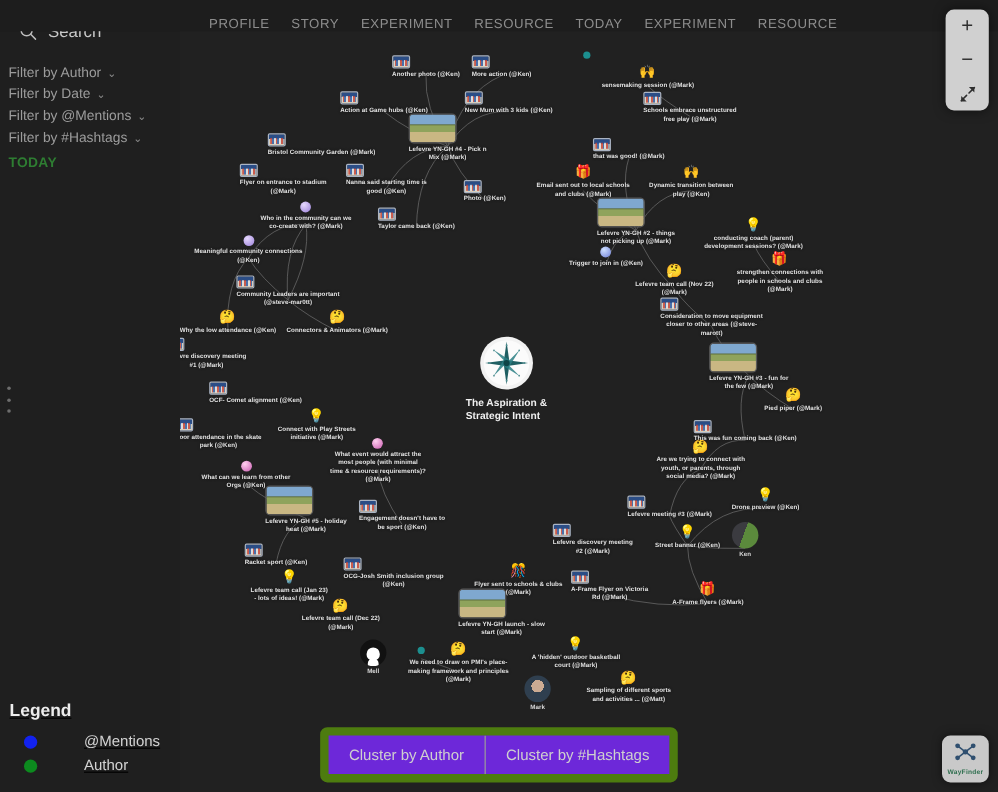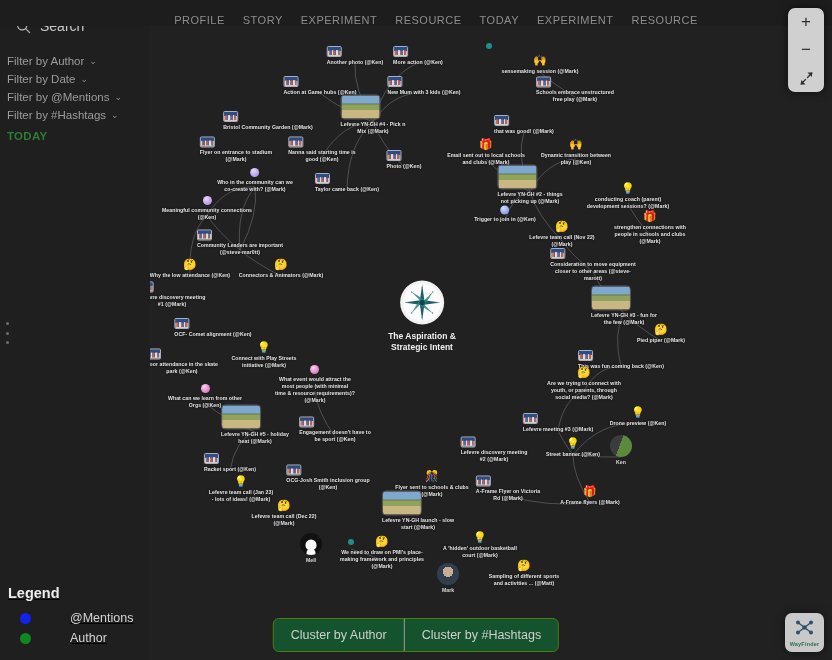--- a/index.html
+++ b/index.html
@@ -107,21 +107,21 @@
     width:11px; height:11px; border-radius:50% 50% 45% 45%; background:#fff;
     box-shadow: 0 8px 0 -1px #fff;
   }
   .avatar.photo2 { background: radial-gradient(circle at 50% 40%, #cbab93 0 30%, #2f3f4f 30% 100%); }
   .avatar.group  {
     background: linear-gradient(110deg,#3b3b40 0 45%, #5b8a3c 45% 100%);
   }
   .avatar-name { font-size: 5.2px; color: #d8d8d8; font-weight: bold; margin-top: 2px; }
 
   
-  .hub { position: absolute; transform: translate(-50%,-50%); text-align: center; cursor: pointer; }
+  .hub { position: absolute; transform: translate(-50%,-50%); cursor: pointer; }
   .hub .disc {
     width: 44px; height: 44px; border-radius: 50%; background: #f2f2f2; margin: 0 auto;
     display: flex; align-items: center; justify-content: center;
   }
   .hub .hub-label {
     margin-top: 6px; font-size: 8.5px; font-weight: bold; color: #f0f0f0;
     line-height: 1.35; white-space: pre-line;
   }
 
   
@@ -132,22 +132,22 @@
     box-shadow: 0 0 10px rgba(0,0,0,.55);
   }
   .zoomctl button {
     all: unset; display: flex; align-items: center; justify-content: center;
     height: 28px; font-size: 17px; color: #2e2e2e; cursor: pointer;
   }
 
   
   .clusterbar {
     position: absolute; left: 50%; transform: translateX(-50%); bottom: 8px;
-    display: flex; border: 1px solid #4d7c0f; border-radius: 6px; overflow: hidden;
-    z-index: 40; background: #14532d;
+    display: flex; border: 7px solid #4d7c0f; border-radius: 6px; overflow: hidden;
+    z-index: 40; background: #6d28d9;
   }
   .clusterbar button {
     all: unset; padding: 9px 17px; font-size: 12.5px; color: #cfcfcf; cursor: pointer;
     text-align: center;
   }
   .clusterbar button + button { border-left: 1px solid #9b9b9b; }
 
   
   .wayfinder {
     position: absolute; right: 8px; bottom: 8px; width: 39px; height: 39px;

